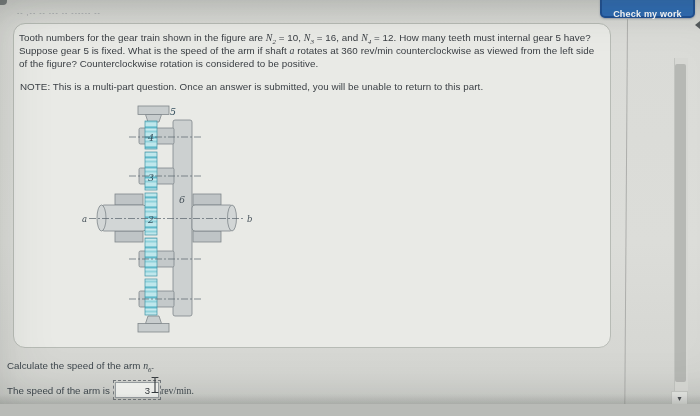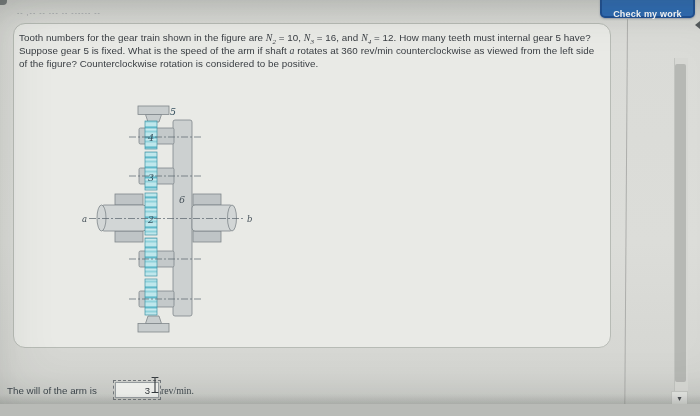--- a/index.html
+++ b/index.html
@@ -74,20 +74,21 @@
   <button class="check-btn">Check my work</button>
   <div class="edge-arrow"></div>
 
   <div class="divider"></div>
   <div class="scroll-track"></div>
   <div class="scroll-thumb"></div>
   <div class="scroll-btn"><span>▾</span></div>
 
   <div class="card">
     <div class="question"><span>Tooth numbers for the gear train shown in the figure are </span><em>N<sub>2</sub></em><span> = 10, </span><em>N<sub>3</sub></em><span> = 16, and </span><em>N<sub>4</sub></em><span> = 12. How many teeth must internal gear 5 have? Suppose gear 5 is fixed. What is the speed of the arm if shaft </span><em>a</em><span> rotates at 360 rev/min counterclockwise as viewed from the left side of the figure? Counterclockwise rotation is considered to be positive.</span></div>
+    <div class="note">NOTE: This is a multi-part question. Once an answer is submitted, you will be unable to return to this part.</div>
 
     <svg class="figure" viewBox="0 0 175 237" xmlns="http://www.w3.org/2000/svg">
       <defs>
         <pattern id="bands" width="12" height="10" patternUnits="userSpaceOnUse">
           <rect x="0" y="0" width="12" height="10" fill="#bfe7ec"></rect>
           <rect x="0" y="2.4" width="12" height="2.3" fill="#5fb9c9"></rect>
           <rect x="0" y="4.7" width="12" height="0.6" fill="#dcf2f4"></rect>
           <rect x="0" y="6.6" width="12" height="1.9" fill="#8fd2db"></rect>
         </pattern>
       </defs>
@@ -145,23 +146,24 @@
         <text x="70" y="36.5" text-anchor="middle">4</text>
         <text x="70" y="76.5" text-anchor="middle">3</text>
         <text x="70" y="118.5" text-anchor="middle">2</text>
         <text x="101" y="99" text-anchor="middle" fill="#47525a">6</text>
         <text x="1" y="117.5" font-size="8.5" fill="#47525a">a</text>
         <text x="166" y="117.5" font-size="8.5" fill="#47525a">b</text>
       </g>
     </svg>
   </div>
 
+  <div class="calc-line"><span>Calculate the speed of the arm </span><em>n<sub>6</sub></em><span>.</span></div>
 
   <div class="answer-line">
-    <span class="answer-prefix">The will of the arm is</span>
+    <span class="answer-prefix">The speed of the arm is</span>
     <input class="answer-input" value="3" style="">
     <svg class="ibeam" viewBox="0 0 10 18">
       <path d="M2,1.5 H4.2 M5.8,1.5 H8 M5,1.5 V16.5 M2,16.5 H4.2 M5.8,16.5 H8 M4.2,1.5 Q5,2.6 5.8,1.5 M4.2,16.5 Q5,15.4 5.8,16.5" stroke="#34393d" stroke-width="1.1" fill="none" stroke-linecap="round"></path>
     </svg>
     <span class="answer-unit">rev/min.</span>
   </div>
 
   <div class="bottom-shade"></div>
 </div>
 

